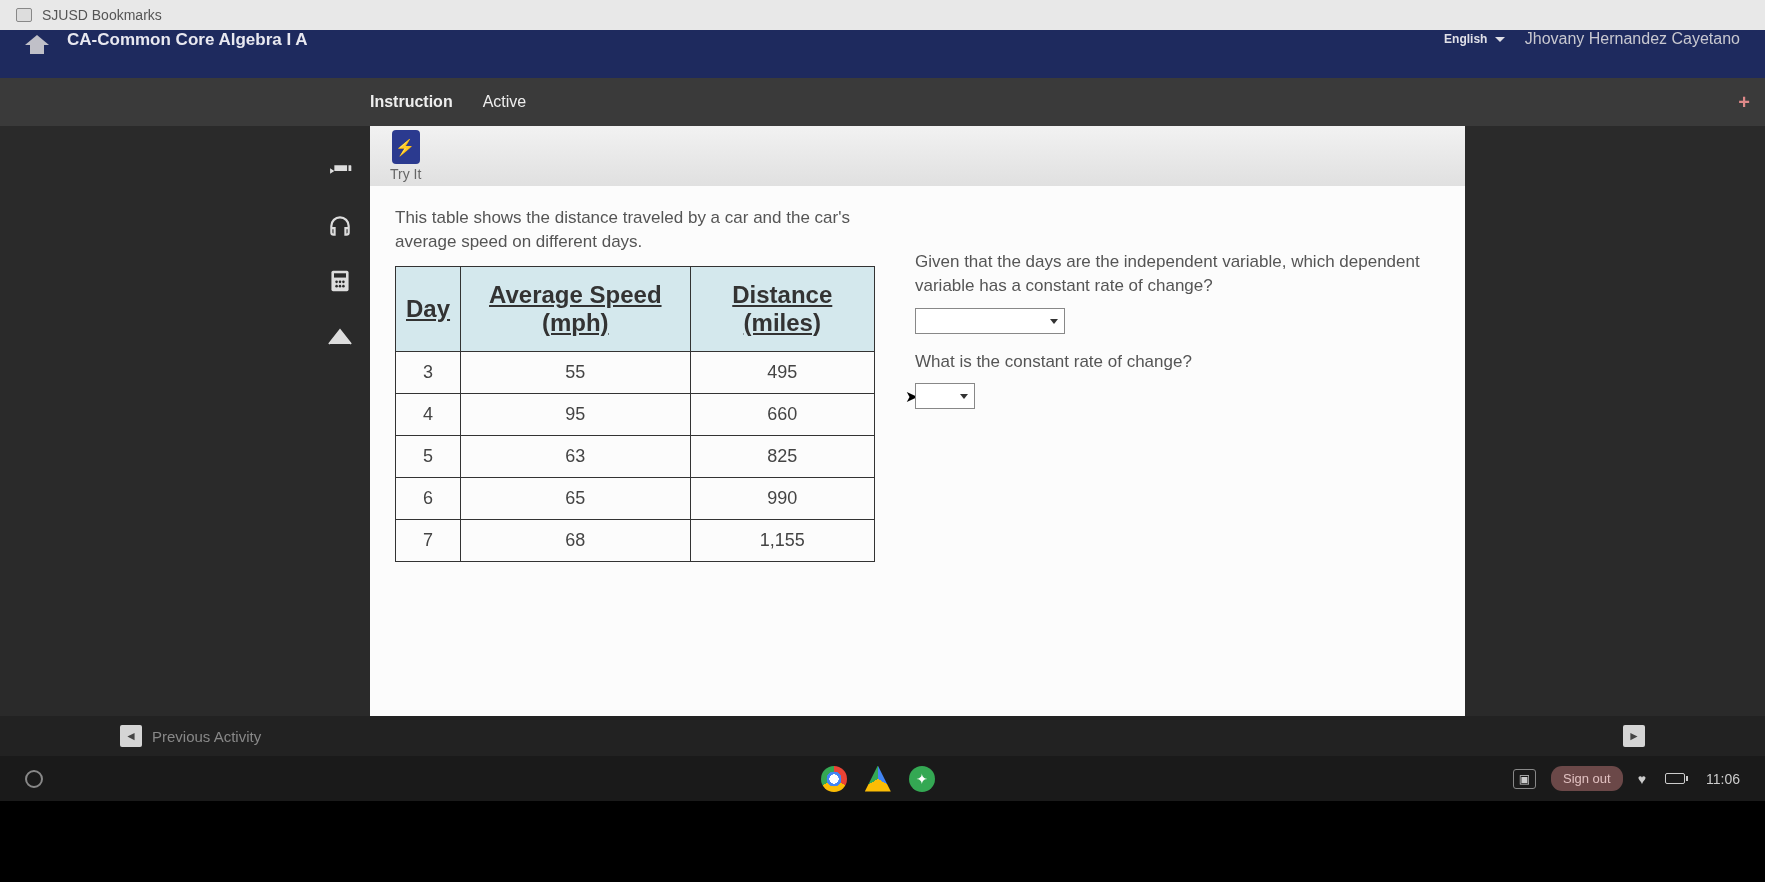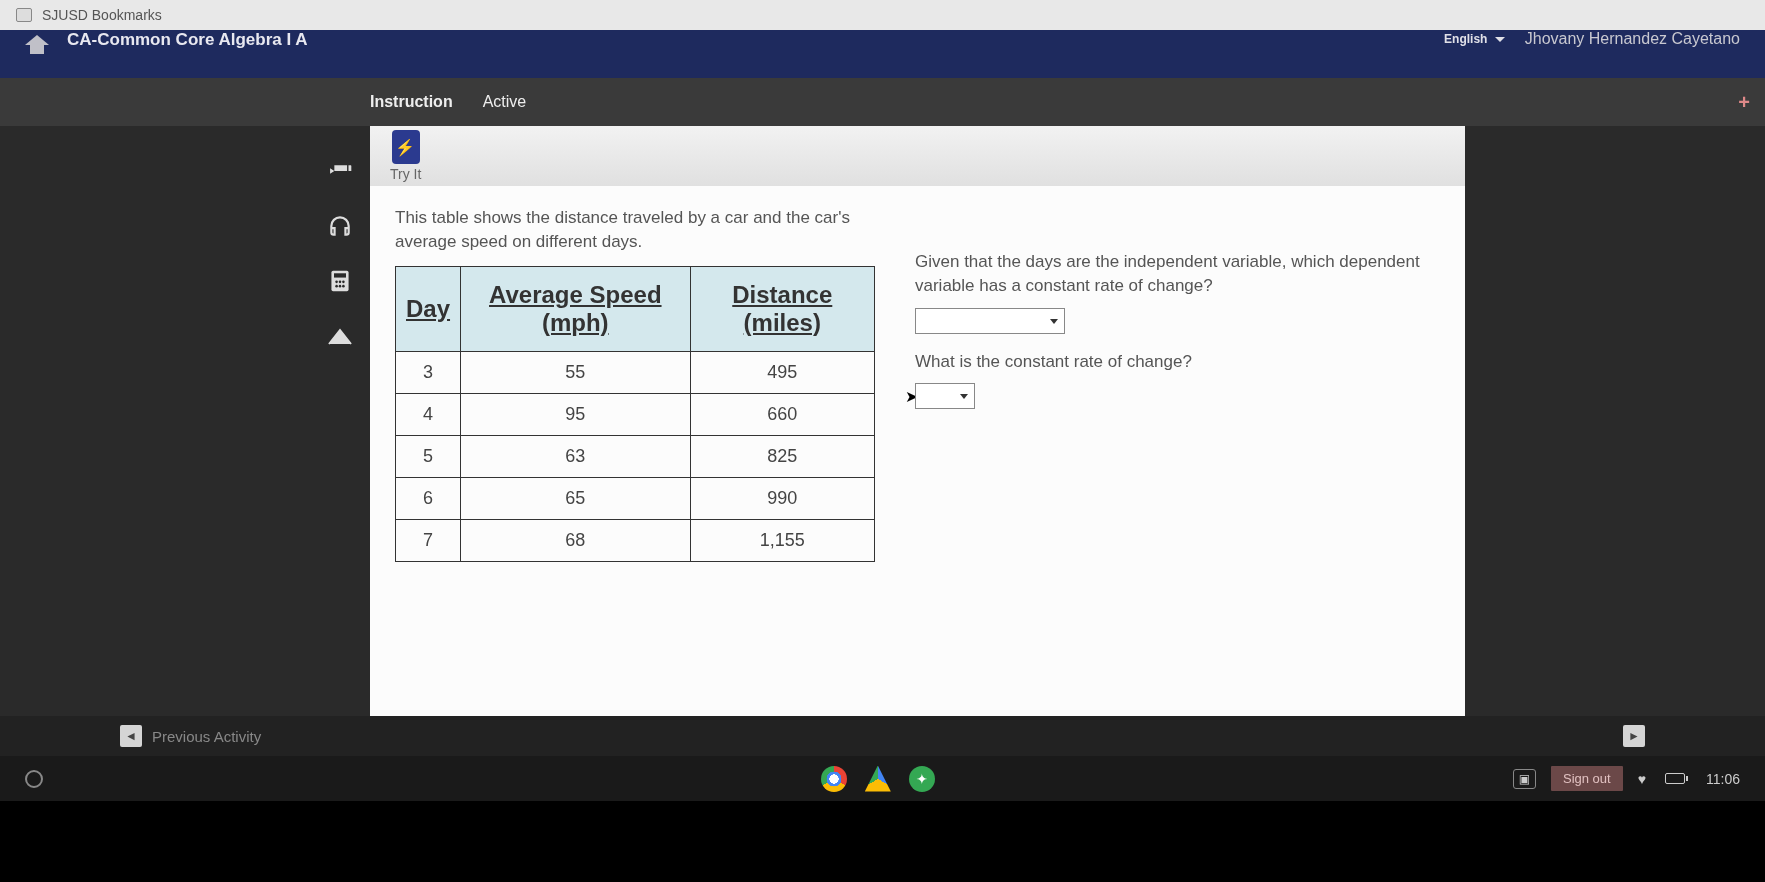--- a/index.html
+++ b/index.html
@@ -262,21 +262,21 @@
   justify-content: center;
   font-size: 14px;
 }
 .chrome { background: radial-gradient(circle, #fff 25%, #4285f4 26%, #4285f4 40%, transparent 41%), conic-gradient(#ea4335 0 120deg, #fbbc05 120deg 240deg, #34a853 240deg 360deg); }
 .drive { background: conic-gradient(#4285f4 0 120deg, #fbbc05 120deg 240deg, #34a853 240deg); clip-path: polygon(50% 0%, 100% 100%, 0% 100%); border-radius:0; }
 .green-app { background: #34a853; color:#fff; }
 .signout-btn {
   background: #6b4848;
   color: #e0c0c0;
   padding: 5px 12px;
-  border-radius: 1px;
+  border-radius: 11px;
   font-size: 13px;
   cursor: pointer;
 }
 .wifi-icon::before { content: '♥'; color:#ccc; margin-right:4px;}
 .battery-icon {
   width: 20px; height: 11px;
   border: 1px solid #ccc;
   border-radius: 2px;
   position: relative;
   display:inline-block;

